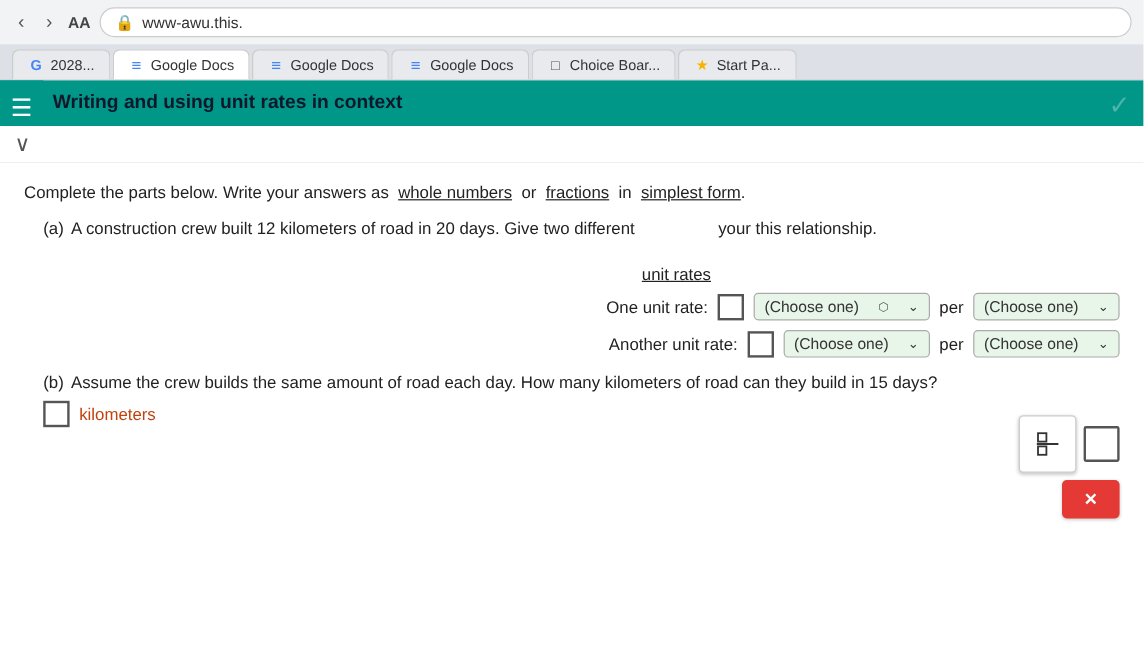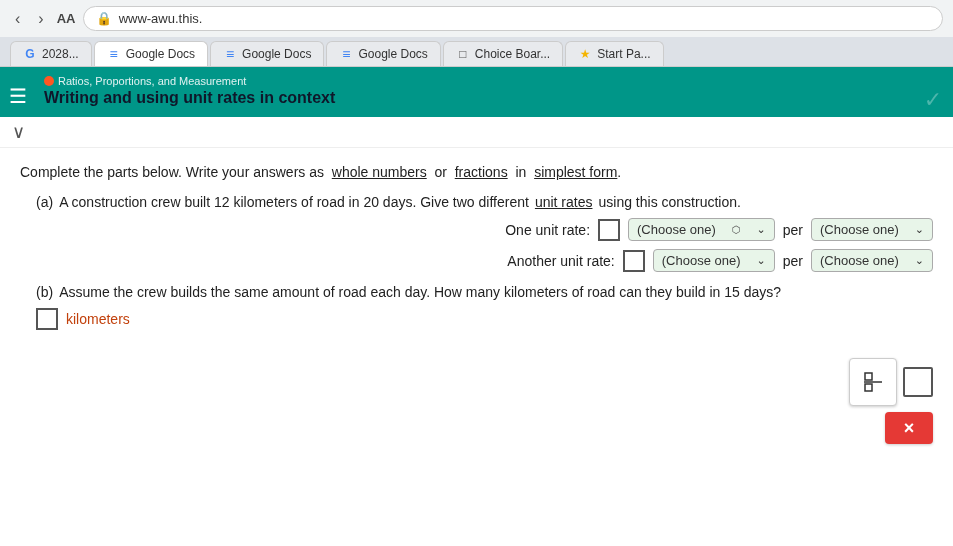--- a/index.html
+++ b/index.html
@@ -97,21 +97,21 @@
     
     .main-content {
       padding: 16px 20px;
       background: #fff;
     }
     .instructions {
       font-size: 14px;
       color: #222;
       margin-bottom: 14px;
     }
-    .underline { text-decoration: underline; }
+    .underline { text-decoration: underline; margin-top: 38px; }
     .unit-rate-row {
       display: flex;
       align-items: center;
       gap: 8px;
       margin-bottom: 8px;
       font-size: 14px;
       color: #222;
       justify-content: flex-end;
     }
     .input-box {
@@ -230,24 +230,20 @@
       <span>Start Pa...</span>
     </div>
   </div>
 </div>
 
 <div style="display:flex;background:#009688;">
   <div style="width:36px;background:#009688;display:flex;align-items:center;justify-content:center;padding-top:8px;">
     <span style="color:white;font-size:20px;cursor:pointer;">☰</span>
   </div>
   <div style="flex:1;padding:8px 0 10px 8px;">
-    <div class="breadcrumb-text">
-      <span class="breadcrumb-dot"></span>
-      <span>Ratios, Proportions, and Measurement</span>
-    </div>
     <div class="page-title-text">Writing and using unit rates in context</div>
   </div>
   <div style="width:40px;display:flex;align-items:flex-end;justify-content:center;padding-bottom:4px;">
     <span style="color:#4db6ac;font-size:22px;">✓</span>
   </div>
 </div>
 
 <div style="padding:4px 12px;border-bottom:1px solid #eee;background:#fff;">
   <span style="font-size:18px;color:#555;">∨</span>
 </div>
@@ -262,21 +258,21 @@
       &nbsp;<span class="underline">fractions</span>
       &nbsp;<span>in</span>
       &nbsp;<span class="underline">simplest form</span><span>.</span>
     </div>
 
     <div style="margin-left:16px;">
       <div style="display:flex;gap:6px;font-size:14px;color:#222;margin-bottom:8px;flex-wrap:wrap;">
         <span>(a)</span>
         <span>A construction crew built 12 kilometers of road in 20 days. Give two different</span>
         <span class="underline">unit rates</span>
-        <span>using this construction.</span>
+        <span>your this relationship.</span>
       </div>
 
       <div class="unit-rate-row">
         <span>One unit rate:</span>
         <span class="input-box"></span>
         <button class="dropdown-btn">
           <span>(Choose one)</span>
           <span class="chevron">⬡</span>
           <span style="font-size:11px;">⌄</span>
         </button>

